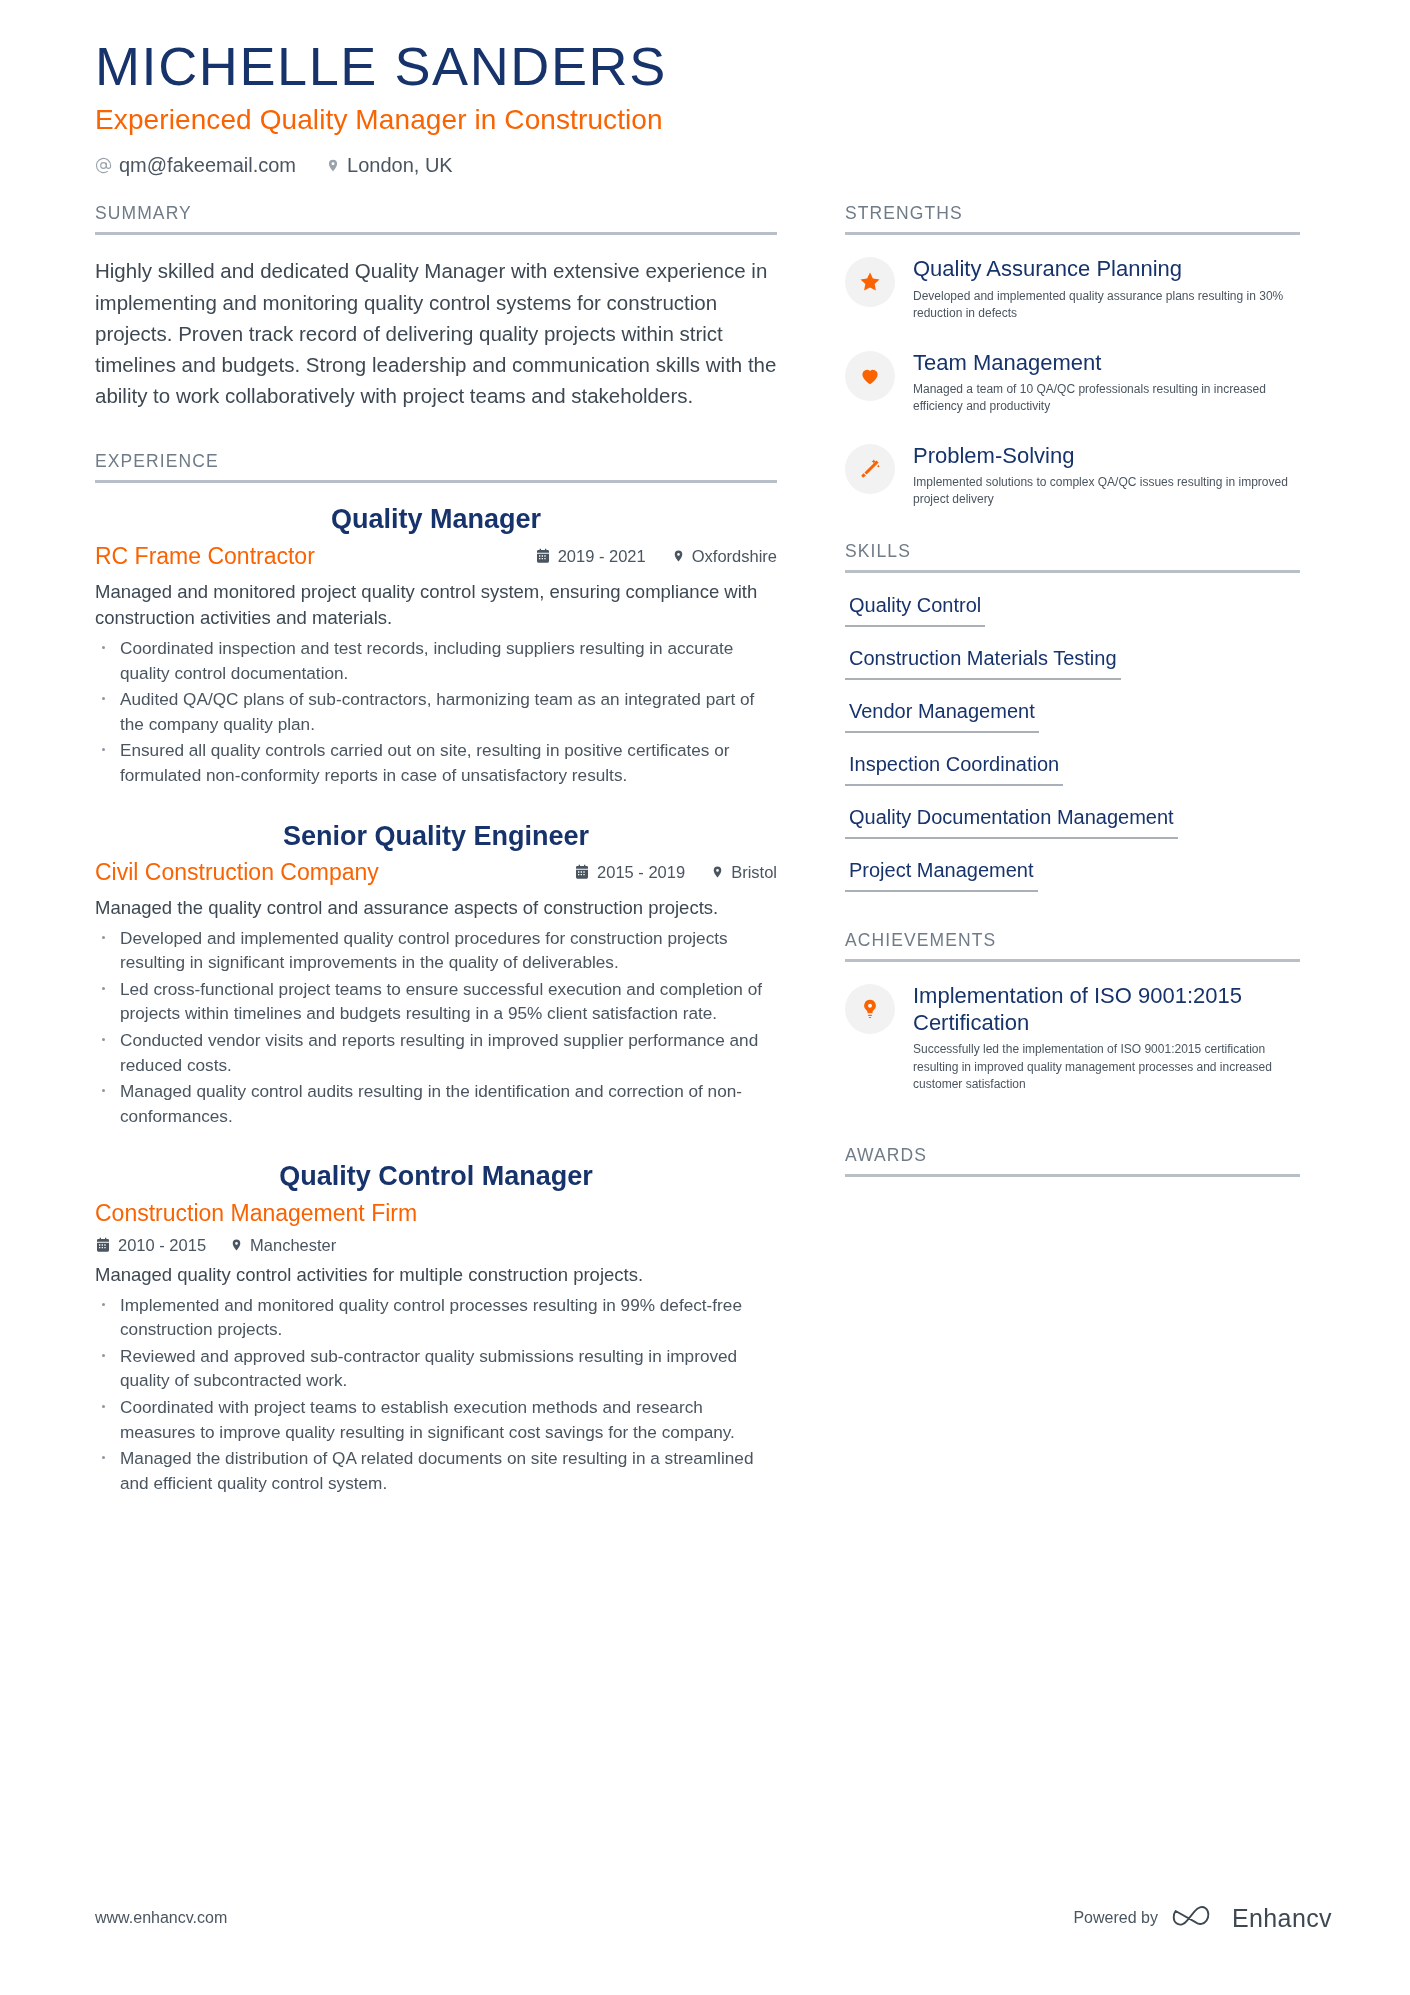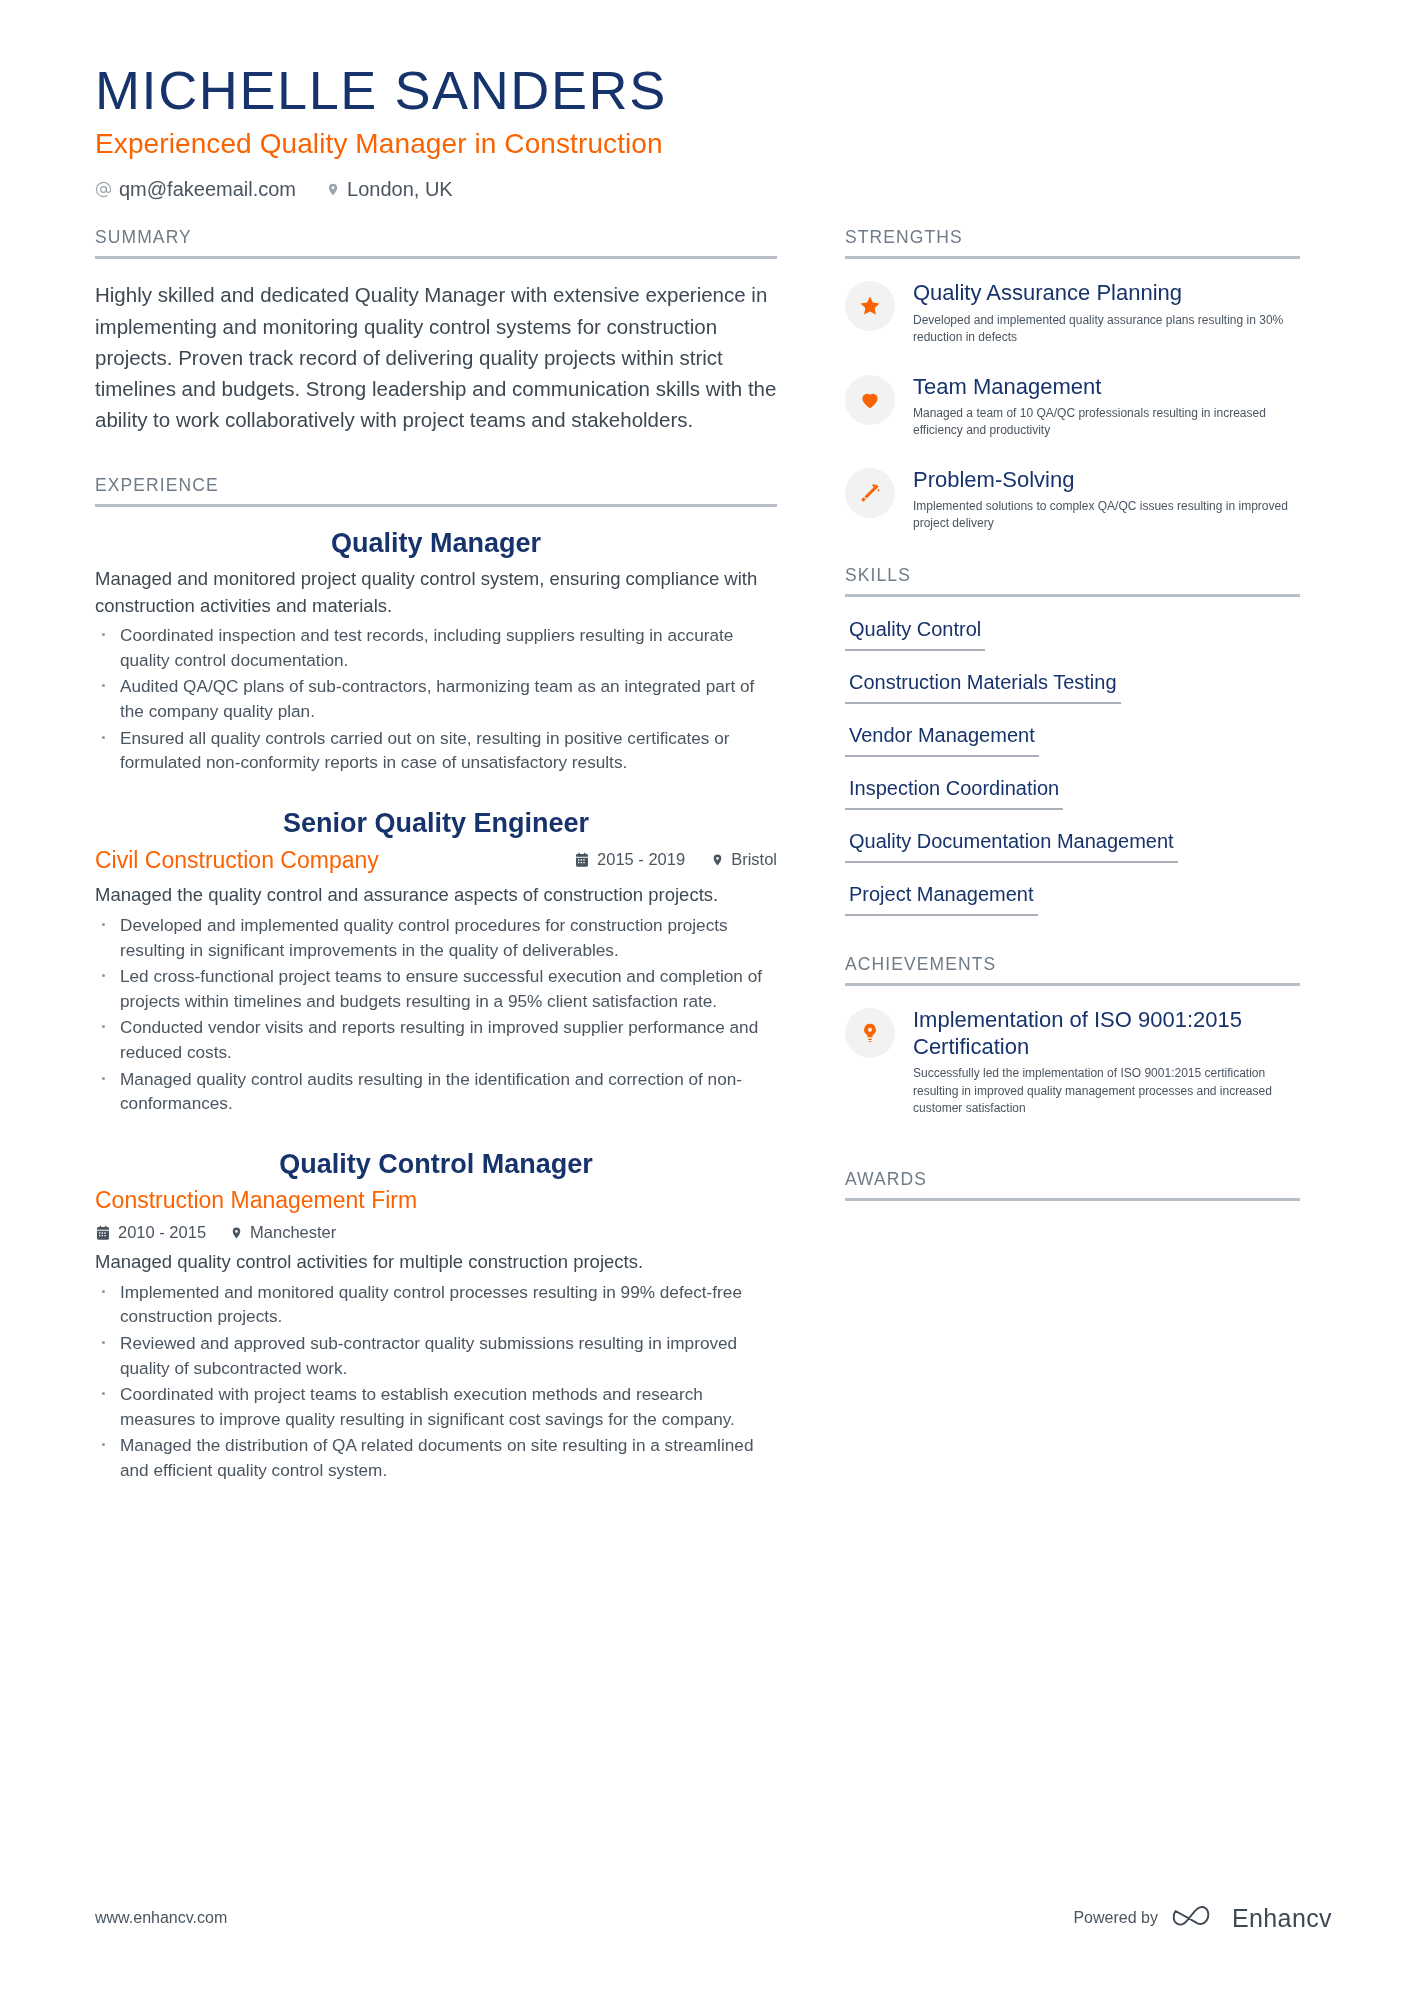--- a/index.html
+++ b/index.html
@@ -13,21 +13,21 @@
     font-family: "Liberation Sans", sans-serif;
     color: #3d4852;
     -webkit-font-smoothing: antialiased;
   }
 
   .page {
     position: relative;
     width: 1410px;
     height: 1995px;
     background: #ffffff;
-    padding: 60px 95px 0 95px;
+    padding: 36px 95px 0 95px;
   }
 
   
   .header { margin-bottom: 26px; }
 
   .full-name {
     font-size: 54px;
     font-weight: 400;
     letter-spacing: 1.6px;
     color: #17336b;
@@ -294,20 +294,41 @@
         <div class="section-rule"></div>
         <div class="summary-text">Highly skilled and dedicated Quality Manager with extensive experience in implementing and monitoring quality control systems for construction projects. Proven track record of delivering quality projects within strict timelines and budgets. Strong leadership and communication skills with the ability to work collaboratively with project teams and stakeholders.</div>
       </div>
 
       <div class="section">
         <div class="section-title">EXPERIENCE</div>
         <div class="section-rule"></div>
         <div id="experience-list">
             <div class="exp-entry">
               <div class="exp-role">Quality Manager</div>
+              <div class="exp-meta-row">
+                <div class="exp-company">RC Frame Contractor</div>
+                <div class="exp-facts">
+                  <span class="fact">
+                    <span class="ic">
+                      <svg width="16" height="16" viewBox="0 0 24 24" fill="currentColor">
+                        <path d="M7 1v2H5a2 2 0 0 0-2 2v2h18V5a2 2 0 0 0-2-2h-2V1h-2v2H9V1zM3 8.5V20a2 2 0 0 0 2 2h14a2 2 0 0 0 2-2V8.5zm3 2.5h2v2H6zm4 0h2v2h-2zm4 0h2v2h-2zm-8 4h2v2H6zm4 0h2v2h-2zm4 0h2v2h-2z"></path>
+                      </svg>
+                    </span>
+                    <span>2019 - 2021</span>
+                  </span>
+                  <span class="fact">
+                    <span class="ic">
+                      <svg width="13" height="16" viewBox="0 0 24 24" fill="currentColor">
+                        <path d="M12 2a7 7 0 0 0-7 7c0 5 7 13 7 13s7-8 7-13a7 7 0 0 0-7-7zm0 9.5A2.5 2.5 0 1 1 12 6.5a2.5 2.5 0 0 1 0 5z"></path>
+                      </svg>
+                    </span>
+                    <span>Oxfordshire</span>
+                  </span>
+                </div>
+              </div>
               <div class="exp-desc">Managed and monitored project quality control system, ensuring compliance with construction activities and materials.</div>
               <ul class="bullets">
                 <li>Coordinated inspection and test records, including suppliers resulting in accurate quality control documentation.</li>
                 <li>Audited QA/QC plans of sub-contractors, harmonizing team as an integrated part of the company quality plan.</li>
                 <li>Ensured all quality controls carried out on site, resulting in positive certificates or formulated non-conformity reports in case of unsatisfactory results.</li>
               </ul>
             </div>
             <div class="exp-entry">
               <div class="exp-role">Senior Quality Engineer</div>
               <div class="exp-meta-row">

